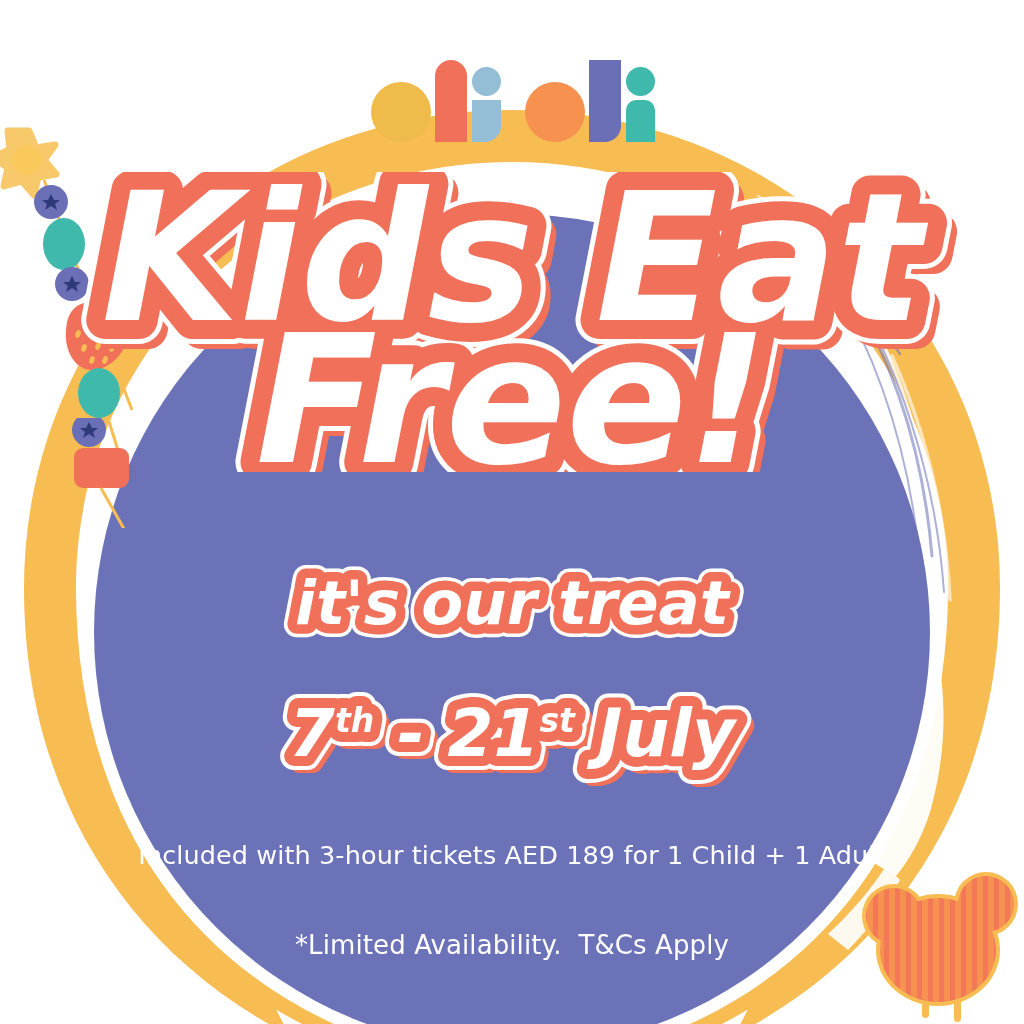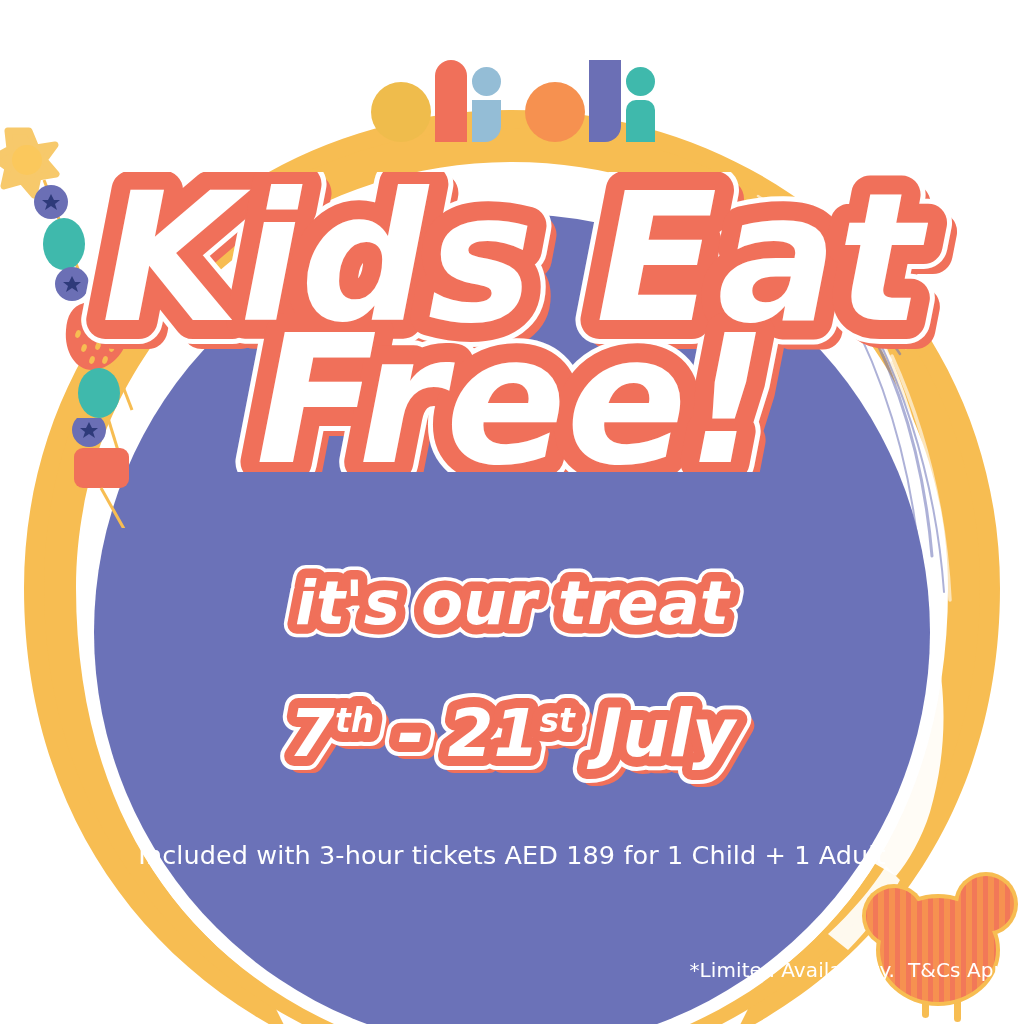--- a/index.html
+++ b/index.html
@@ -127,24 +127,23 @@
     font-family: "DejaVu Sans", sans-serif;
     z-index: 40;
     white-space: pre;
   }
   #included-line {
     top: 840px;
     font-size: 25.5px;
     letter-spacing: 0.1px;
   }
   #terms-line {
-    top: 958px;
-    font-size: 20px;
+    top: 930px;
+    font-size: 26px;
     letter-spacing: 0.1px;
-    text-align: right;
   }
 </style>
 </head>
 <body>
 
 <div id="poster">
 
   <svg id="ring-layer" viewBox="0 0 1024 1024">
     <defs>
 

